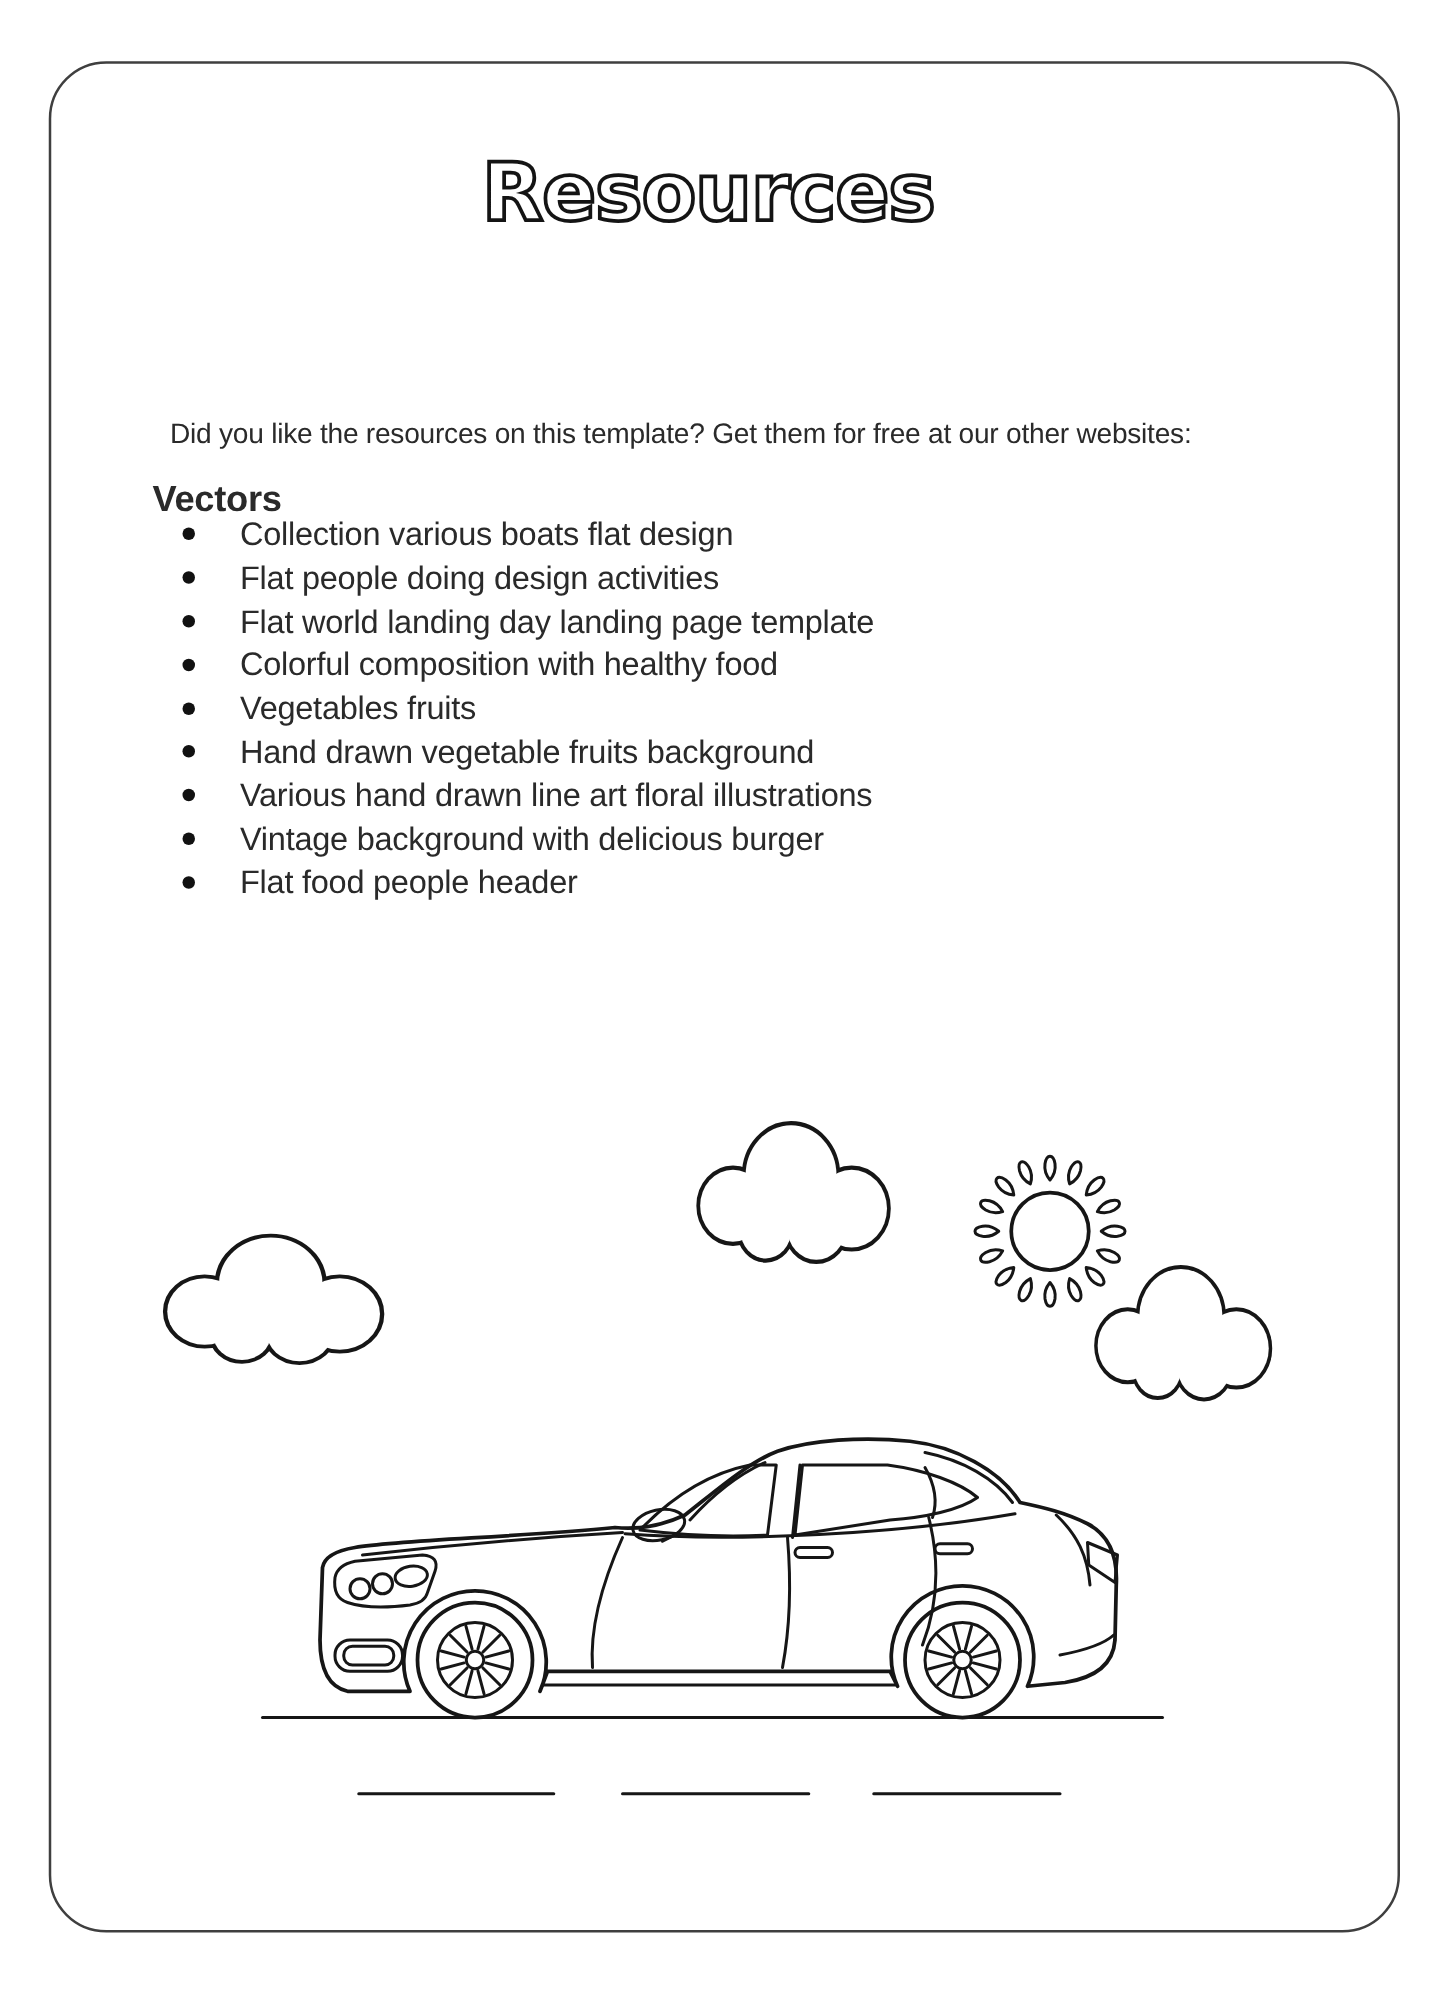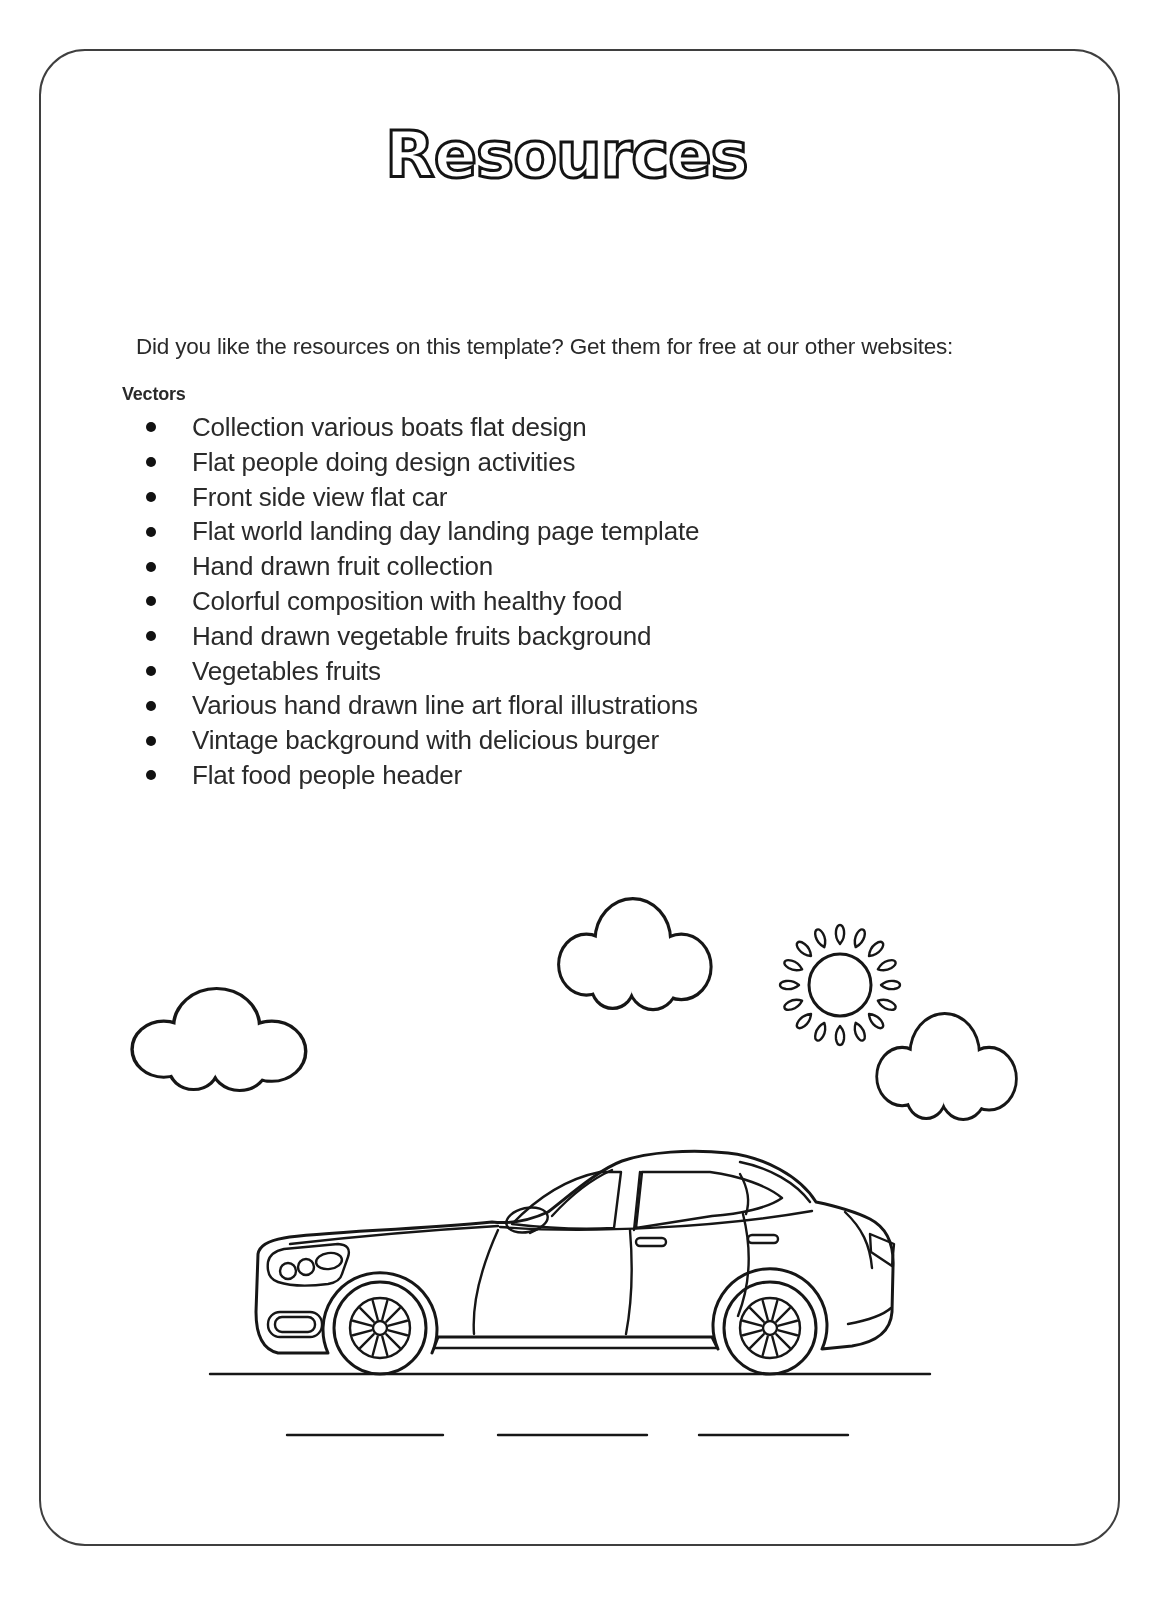--- a/index.html
+++ b/index.html
@@ -21,21 +21,21 @@
   }
   @supports not (-webkit-text-stroke:1px #000){
     .page-title{color:#141414;}
   }
   .intro-text{
     position:absolute;left:136px;top:310px;width:940px;
     font-size:22.5px;line-height:28px;letter-spacing:-0.2px;
   }
   .section-heading{
     position:absolute;left:122px;top:384px;margin:0;
-    font-size:18px;font-weight:bold;letter-spacing:-0.2px;
+    font-size:29px;font-weight:bold;letter-spacing:-0.2px;
   }
   .resource-list{
     position:absolute;left:122px;top:410px;width:900px;
     margin:0;padding:0;list-style:none;
   }
   .resource-list li{
     position:relative;height:34.8px;line-height:34.8px;
     padding-left:70px;font-size:26px;letter-spacing:-0.2px;
   }
   .resource-list li::before{
@@ -56,26 +56,24 @@
 
 <h1 class="page-title">Resources</h1>
 
 <p class="intro-text">Did you like the resources on this template? Get them for free at our other websites:</p>
 
 <h2 class="section-heading">Vectors</h2>
 
 <ul class="resource-list">
   <li>Collection various boats flat design</li>
   <li>Flat people doing design activities</li>
-  <li>Front side view flat car</li>
   <li>Flat world landing day landing page template</li>
-  <li>Hand drawn fruit collection</li>
   <li>Colorful composition with healthy food</li>
+  <li>Vegetables fruits</li>
   <li>Hand drawn vegetable fruits background</li>
-  <li>Vegetables fruits</li>
   <li>Various hand drawn line art floral illustrations</li>
   <li>Vintage background with delicious burger</li>
   <li>Flat food people header</li>
 </ul>
 
 <svg class="illustration" width="960" height="580" viewBox="0 0 960 580" xmlns="http://www.w3.org/2000/svg">
 
   <defs>
 
     <g id="cloudShape">

